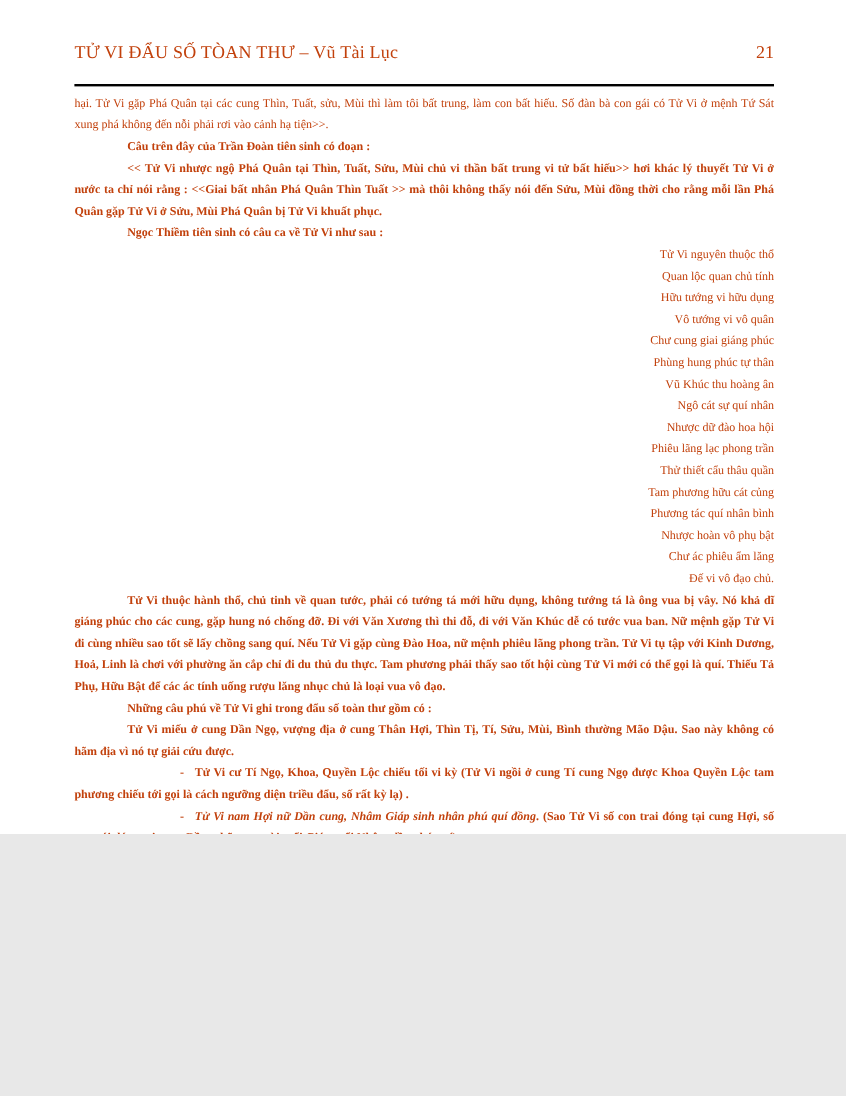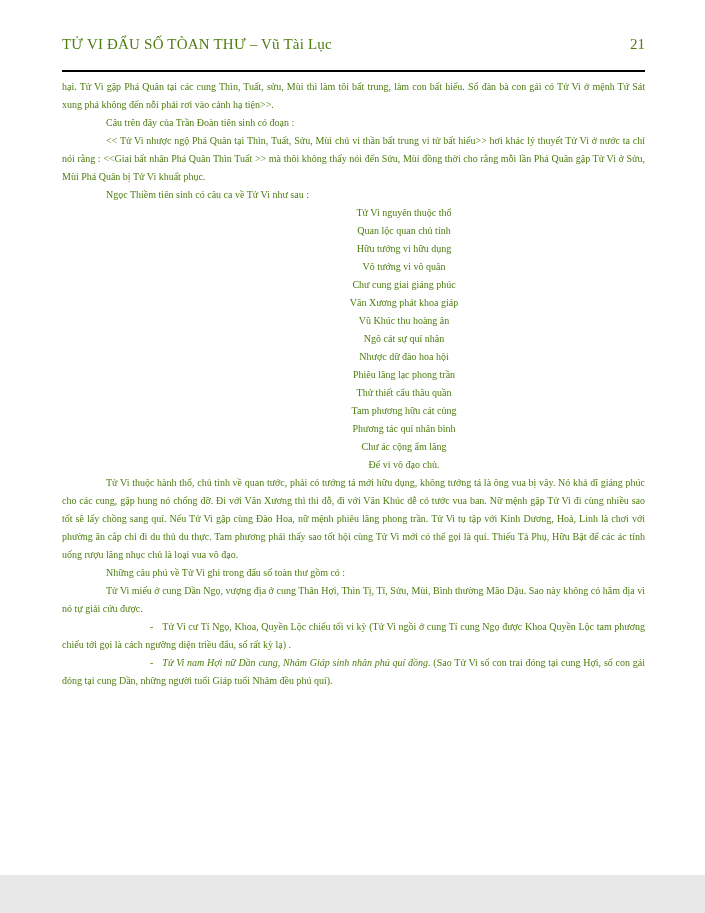--- a/index.html
+++ b/index.html
@@ -1,22 +1,22 @@
 <!DOCTYPE html>
 <html><head>
 <meta charset="utf-8">
 <style>
   html, body { margin: 0; padding: 0; background: #e8e8e8; }
   .page {
     position: relative;
     width: 705px;
-    height: 875px;
+    height: 695px;
     margin: 0 auto;
     background: #ffffff;
-    color: #4d7c0f;
+    color: #c2410c;
     font-family: "Liberation Serif", "DejaVu Serif", serif;
     overflow: hidden;
     box-sizing: border-box;
     padding: 36px 60px 0 62px;
   }
   .page-header {
     display: flex;
     justify-content: space-between;
     align-items: baseline;
     font-size: 15px;
@@ -24,22 +24,22 @@
     border-bottom: 2px solid #000;
   }
   .page-header .title { letter-spacing: 0.2px; }
   .page-body {
     margin-top: 6px;
     font-size: 10px;
     line-height: 18px;
     text-align: justify;
   }
   p { margin: 0; }
-  .indent { text-indent: 44px; }
-  .verse { margin-left: 101px; text-align: center; }
+  .indent { text-indent: 44px; font-weight: bold; }
+  .verse { margin-left: 101px; text-align: right; }
   .verse div { white-space: nowrap; }
   .bullet .dash { display: inline-block; }
   .bullet .after-dash { margin-left: 9px; }
   .italic { font-style: italic; }
 </style>
 </head>
 <body>
 
 <div class="page">
 
@@ -57,29 +57,30 @@
     <p class="indent">&lt;&lt; Tử Vi nhược ngộ Phá Quân tại Thìn, Tuất, Sửu, Mùi chủ vi thần bất trung vi tử bất hiếu&gt;&gt; hơi khác lý thuyết Tử Vi ở nước ta chỉ nói rằng : &lt;&lt;Giai bất nhân Phá Quân Thìn Tuất &gt;&gt; mà thôi không thấy nói đến Sửu, Mùi đồng thời cho rằng mỗi lần Phá Quân gặp Tử Vi ở Sửu, Mùi Phá Quân bị Tử Vi khuất phục.</p>
 
     <p class="indent">Ngọc Thiềm tiên sinh có câu ca về Tử Vi như sau :</p>
 
     <div class="verse">
       <div>Tử Vi nguyên thuộc thổ</div>
       <div>Quan lộc quan chủ tính</div>
       <div>Hữu tướng vi hữu dụng</div>
       <div>Vô tướng vi vô quân</div>
       <div>Chư cung giai giáng phúc</div>
-      <div>Văn Xương phát khoa giáp</div>
+      <div>Phùng hung phúc tự thân</div>
       <div>Vũ Khúc thu hoàng ân</div>
       <div>Ngô cát sự quí nhân</div>
       <div>Nhược dữ đào hoa hội</div>
       <div>Phiêu lãng lạc phong trần</div>
       <div>Thử thiết cẩu thâu quần</div>
       <div>Tam phương hữu cát củng</div>
       <div>Phương tác quí nhân bình</div>
-      <div>Chư ác cộng ẩm lăng</div>
+      <div>Nhược hoàn vô phụ bật</div>
+      <div>Chư ác phiêu ẩm lăng</div>
       <div>Đế vi vô đạo chủ.</div>
     </div>
 
 
     <p class="indent">Tử Vi thuộc hành thổ, chủ tinh về quan tước, phải có tướng tá mới hữu dụng, không tướng tá là ông vua bị vây. Nó khả dĩ giáng phúc cho các cung, gặp hung nó chống đỡ. Đi với Văn Xương thì thi đỗ, đi với Văn Khúc dễ có tước vua ban. Nữ mệnh gặp Tử Vi đi cùng nhiều sao tốt sẽ lấy chồng sang quí. Nếu Tử Vi gặp cùng Đào Hoa, nữ mệnh phiêu lãng phong trần. Tử Vi tụ tập với Kinh Dương, Hoả, Linh là chơi với phường ăn cắp chỉ đi du thủ du thực. Tam phương phải thấy sao tốt hội cùng Tử Vi mới có thể gọi là quí. Thiếu Tả Phụ, Hữu Bật để các ác tính uống rượu lăng nhục chủ là loại vua vô đạo.</p>
 
     <p class="indent">Những câu phú về Tử Vi ghi trong đẩu số toàn thư gồm có :</p>
 
     <p class="indent">Tử Vi miếu ở cung Dần Ngọ, vượng địa ở cung Thân Hợi, Thìn Tị, Tí, Sửu, Mùi, Bình thường Mão Dậu. Sao này không có hãm địa vì nó tự giải cứu được.</p>
 

